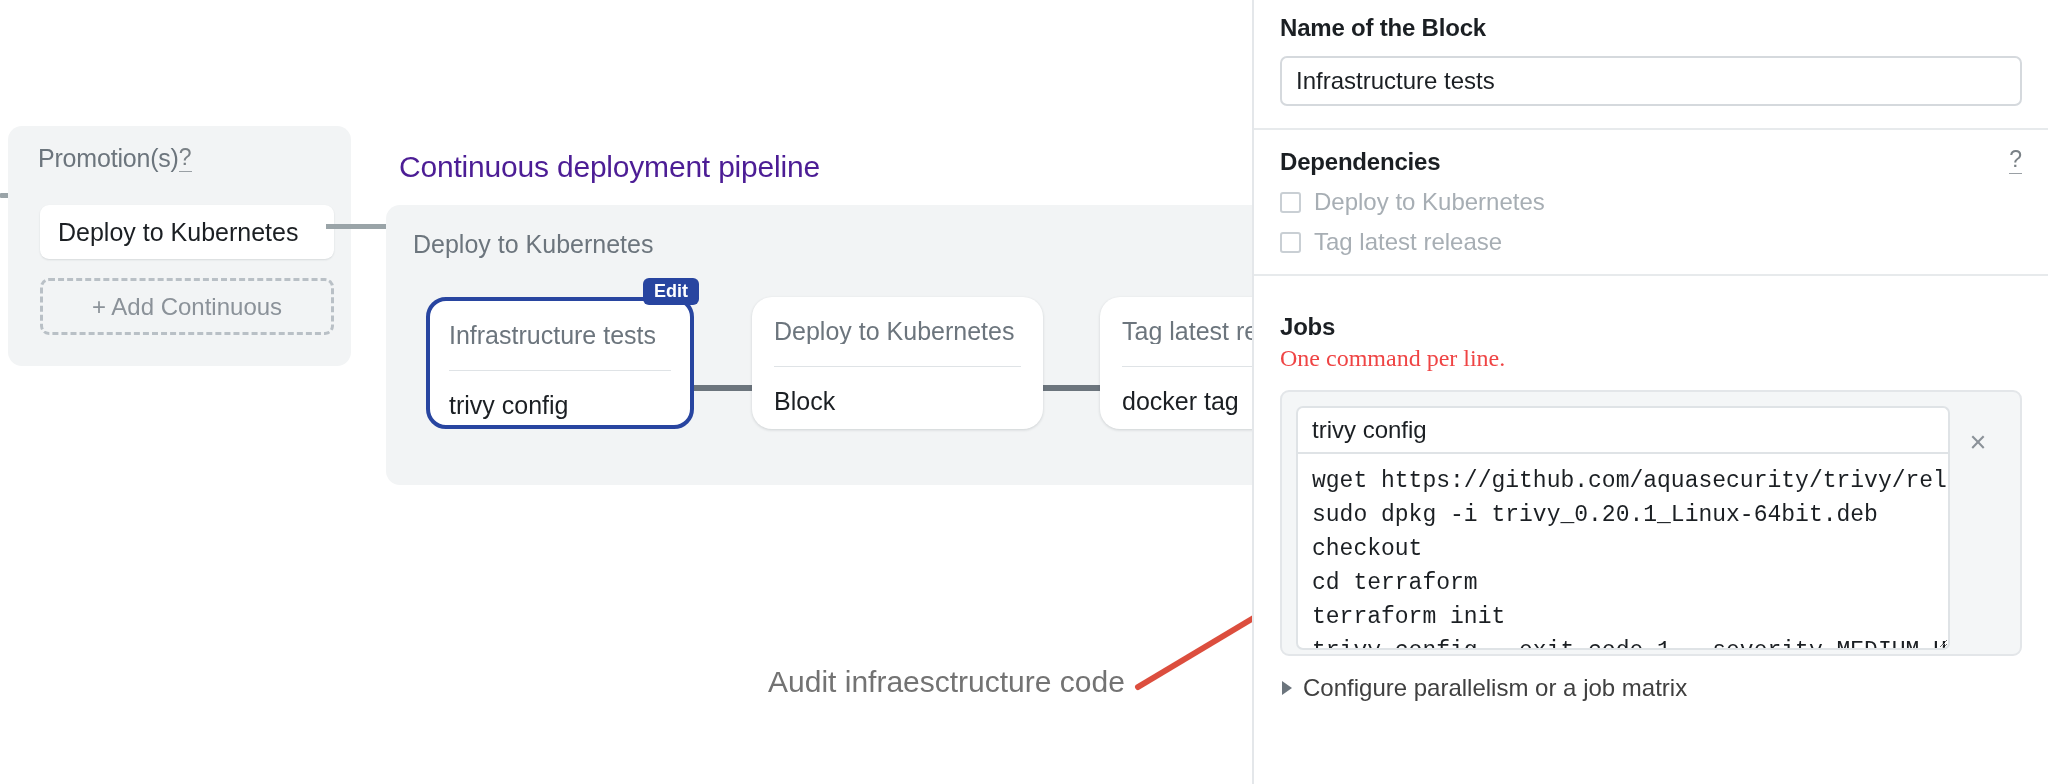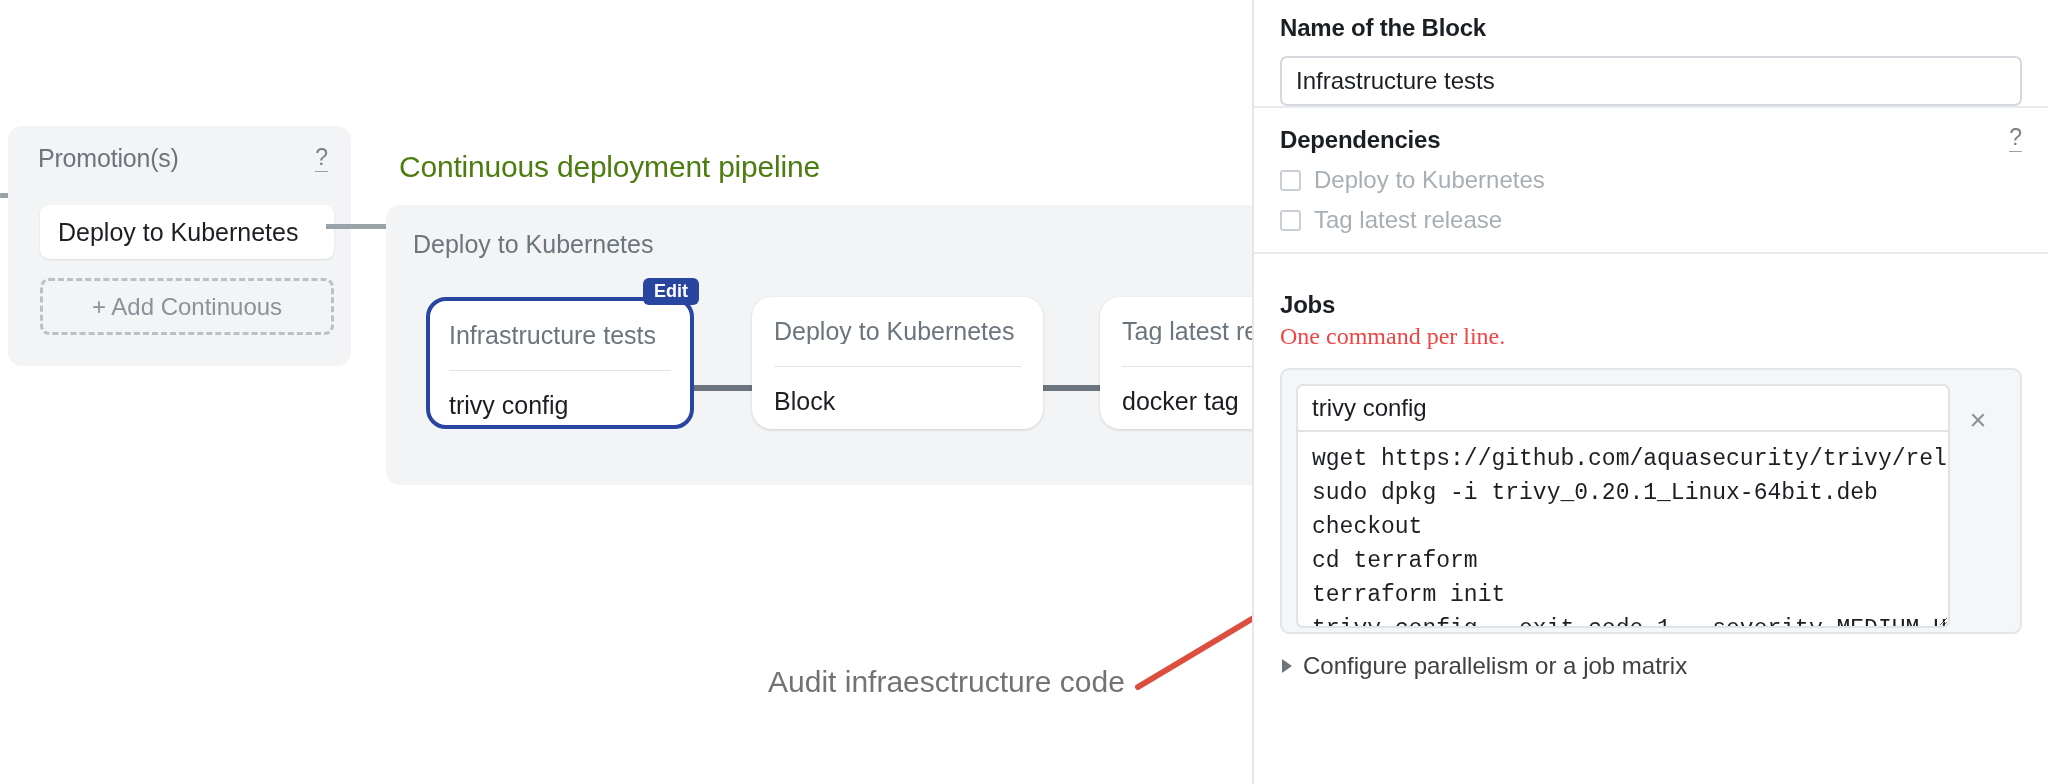--- a/index.html
+++ b/index.html
@@ -41,21 +41,21 @@
     position: absolute;
     left: 8px; top: 126px;
     width: 343px; height: 240px;
     background: #f2f4f5;
     border-radius: 14px;
   }
   #promotion-title-row {
     position: absolute;
     left: 30px; top: 18px;
     width: 290px;
-    display: flex; align-items: center; justify-content: space-between;
+    display: flex; align-items: center; 
   }
   #promotion-title {
     font-size: 25px;
     color: #6c757d;
     letter-spacing: -0.2px;
   }
   .help-q {
     font-size: 23px;
     color: #7a8186;
     border-bottom: 1.6px solid #9aa0a5;
@@ -93,21 +93,21 @@
     left: 326px; top: 224px;
     width: 62px; height: 5px;
     background: #9aa4a8;
   }
 
   
   #pipeline-annotation {
     position: absolute;
     left: 399px; top: 150px;
     font-size: 30px;
-    color: #4d7c0f;
+    color: #4c1d95;
     letter-spacing: -0.2px;
     white-space: nowrap;
   }
 
   
   #pipeline-container {
     position: absolute;
     left: 386px; top: 205px;
     width: 1000px; height: 280px;
     background: #f2f4f5;
@@ -212,21 +212,21 @@
     height: 2px;
     background: #e7eaec;
     margin: 0;
   }
   .panel-label {
     font-size: 24px;
     font-weight: bold;
     color: #1b1f23;
     letter-spacing: -0.2px;
   }
-  #block-name-section { padding-top: 14px; }
+  #block-name-section { padding-top: 14px; padding-bottom: 22px; }
   #block-name-input {
     display: block;
     margin-top: 14px;
     width: 100%;
     height: 50px;
     border: 2px solid #d5d9dd;
     border-radius: 7px;
     padding: 0 14px;
     font-size: 24px;
     font-family: "Liberation Sans", sans-serif;

